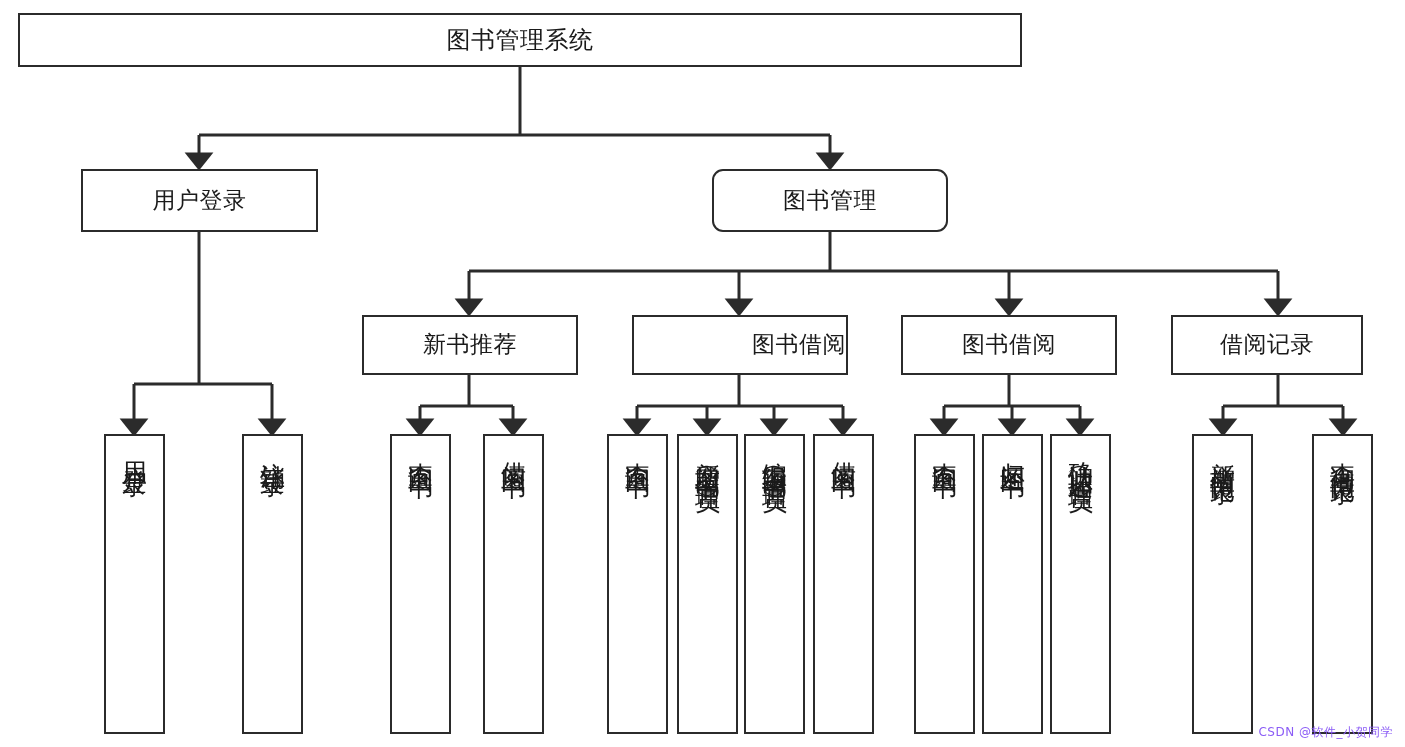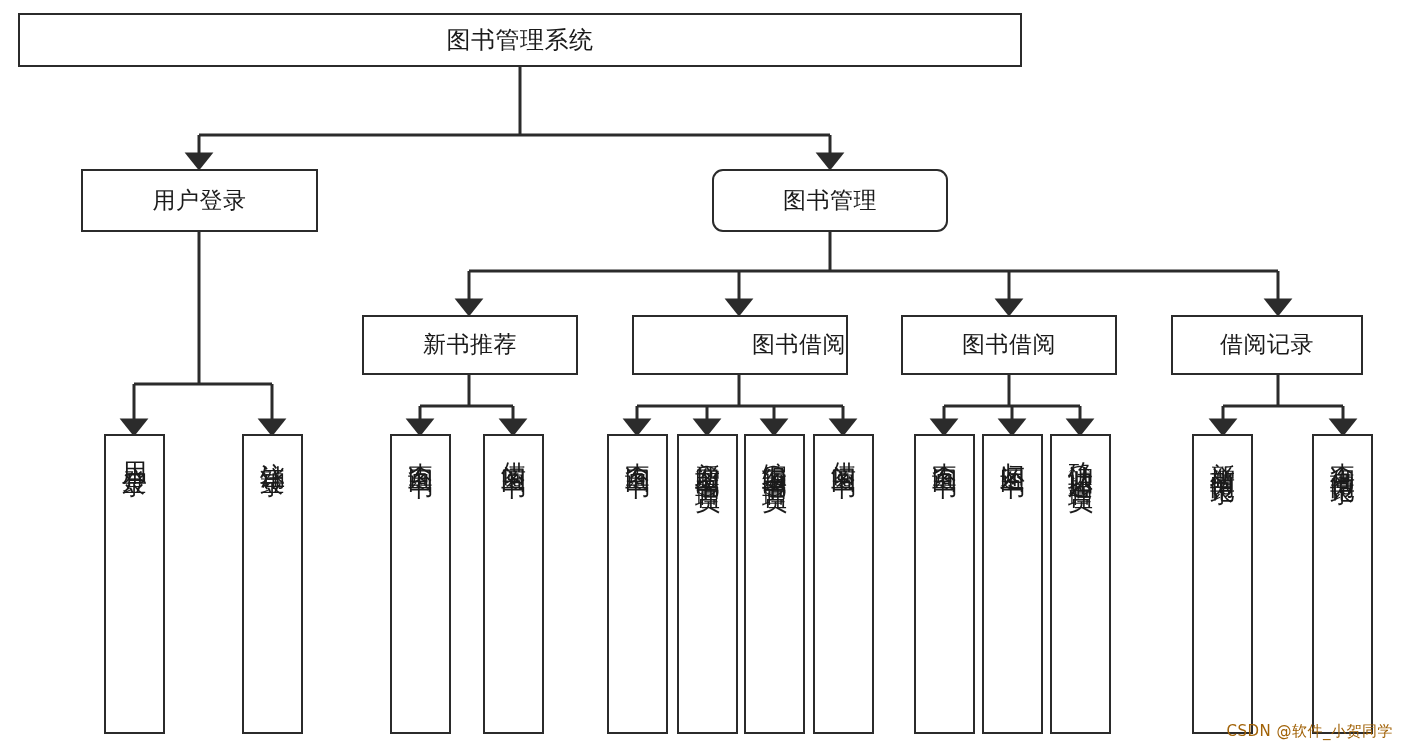--- a/index.html
+++ b/index.html
@@ -61,22 +61,22 @@
     text-orientation: upright;
     font-size: 25px;
     line-height: 1.0;
     letter-spacing: 4px;
     white-space: nowrap;
   }
   #watermark {
     position: absolute;
     right: 12px;
     bottom: 6px;
-    font-size: 15px;
-    color: #a16207;
+    font-size: 12px;
+    color: #8b5cf6;
     letter-spacing: 0.5px;
     white-space: nowrap;
   }
 </style>
 </head>
 <body>
 
 <div id="canvas">
 
   <svg id="wires" viewBox="0 0 1405 747" width="1405" height="747" aria-hidden="true">

